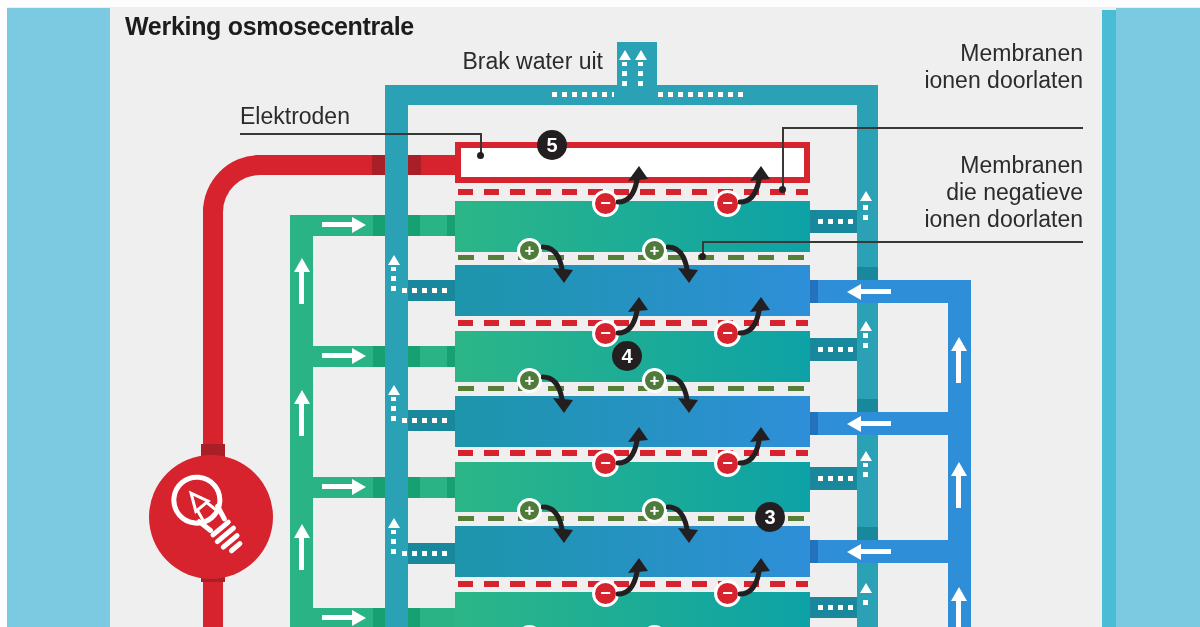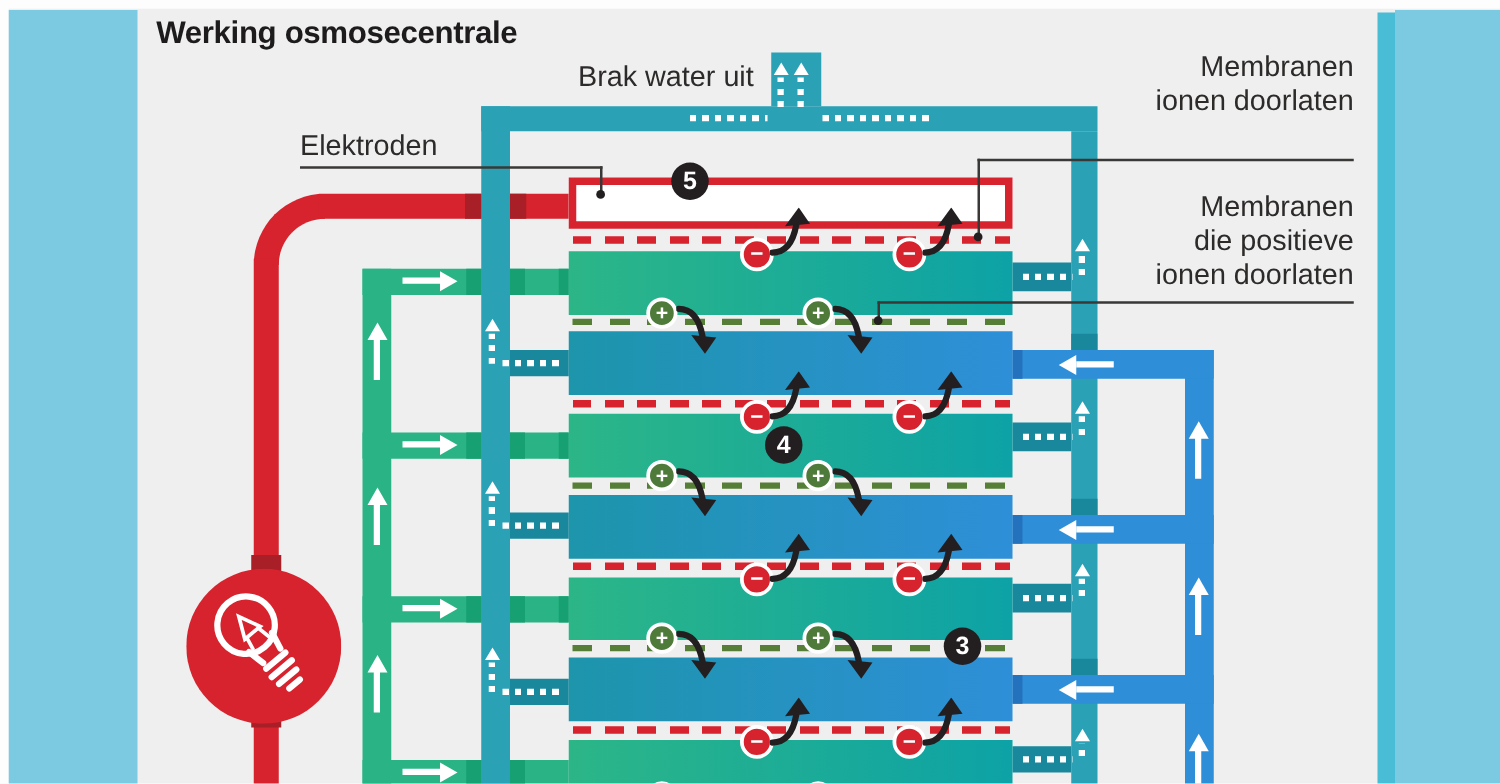--- a/index.html
+++ b/index.html
@@ -311,20 +311,20 @@
   <div class="abs lbl lblR" style="left:823px;top:40px;width:260px;">
     <div>Membranen</div>
       <div>ionen doorlaten</div>
   </div>
   <div class="abs pline" style="left:782px;top:127px;width:301px;height:2px;"></div>
   <div class="abs pline" style="left:782px;top:127px;width:2px;height:60px;"></div>
   <div class="abs pdot" style="left:779px;top:186px;"></div>
 
   <div class="abs lbl lblR" style="left:823px;top:152px;width:260px;">
     <div>Membranen</div>
-      <div>die positieve</div>
+      <div>die negatieve</div>
       <div>ionen doorlaten</div>
   </div>
   <div class="abs pline" style="left:702px;top:241px;width:381px;height:2px;"></div>
   <div class="abs pline" style="left:702px;top:241px;width:2px;height:15px;"></div>
   <div class="abs pdot" style="left:699px;top:253px;"></div>
 
 </div>
 
 </body></html>

